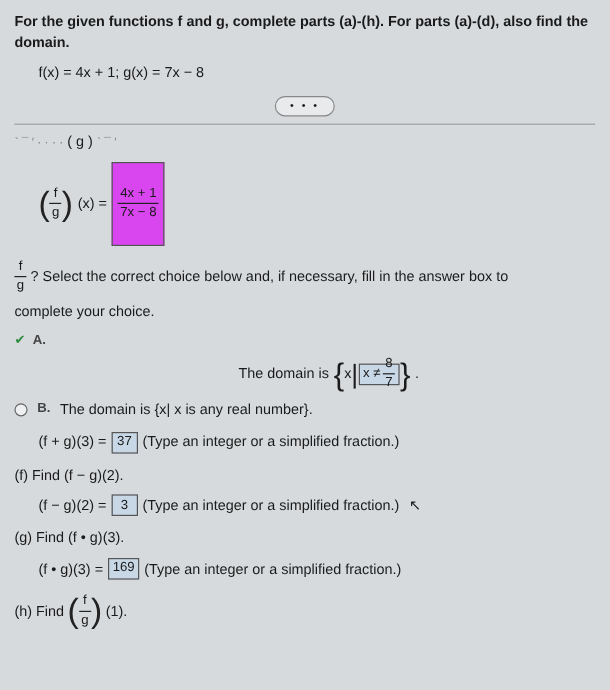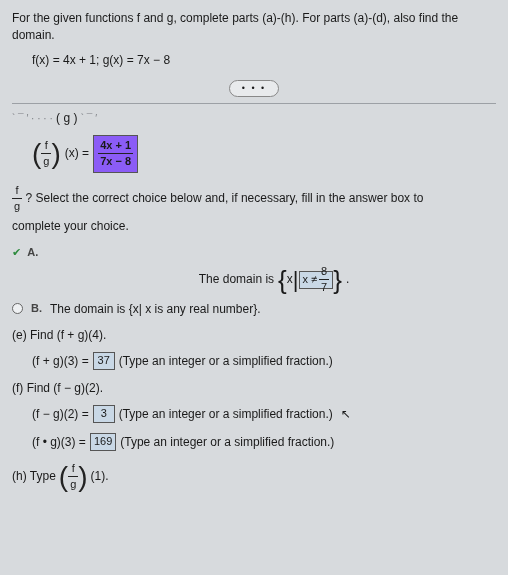--- a/index.html
+++ b/index.html
@@ -7,21 +7,21 @@
       font-family: Arial, Helvetica, sans-serif;
       font-size: 12px;
       background: #d7dadd;
       color: #1a1a1a;
       width: 508px;
       height: 575px;
       padding: 10px 12px;
       overflow: hidden;
       line-height: 1.4;
     }
-    .intro { margin-bottom: 8px; }
+    .intro { margin-bottom: 8px; font-weight: bold; }
     .fdef { margin-left: 20px; margin-bottom: 12px; }
     .ellipsis-wrap { display: flex; justify-content: center; margin: 4px 0 6px; }
     .ellipsis {
       border: 1px solid #888; border-radius: 10px; padding: 1px 12px;
       background: #e8eaec; font-size: 9px; letter-spacing: 2px;
     }
     hr { border: none; border-top: 1px solid #9ca0a5; margin: 2px 0 6px; }
     .dashed { color:#7a7d82; font-size:10px; }
     .paren-frac { display:inline-flex; align-items:center; vertical-align:middle; }
     .big-paren { font-size: 28px; line-height: 1; font-weight: 100; color:#222; }
@@ -70,21 +70,21 @@
 <div class="row indent">
   <span class="paren-frac">
     <span class="big-paren">(</span>
     <span class="frac">
       <span class="num">f</span>
       <span class="den">g</span>
     </span>
     <span class="big-paren">)</span>
   </span>
   <span>(x) =</span>
-  <span class="frac box" style="background:#8b5cf6;min-width:40px;height:auto;padding:2px 4px;font-weight:bold;">
+  <span class="frac box" style="background:#d946ef;min-width:40px;height:auto;padding:18px 4px;">
     <span class="num">4x + 1</span>
     <span class="den">7x − 8</span>
   </span>
 </div>
 
 <div class="section qprompt">
   <span class="frac" style="vertical-align:middle;">
     <span class="num">f</span>
     <span class="den">g</span>
   </span>
@@ -115,49 +115,49 @@
   </div>
 
   <div class="row" style="margin-top:6px;">
     <span class="radio"></span>
     <span class="choice-label">B.</span>
     <span style="margin-left:4px;">The domain is {x| x is any real number}.</span>
   </div>
 </div>
 
 <div class="section">
-  <div>(e) Find (f + g)(4).</div>
   <div class="row indent">
     <span>(f + g)(3) =</span>
     <span class="box">37</span>
     <span>(Type an integer or a simplified fraction.)</span>
   </div>
 </div>
 
 <div class="section">
   <div>(f) Find (f − g)(2).</div>
   <div class="row indent">
     <span>(f − g)(2) =</span>
     <span class="box">3</span>
     <span>(Type an integer or a simplified fraction.)</span>
     <span class="cursor">↖</span>
   </div>
 </div>
 
 <div class="section">
+  <div>(g) Find (f • g)(3).</div>
   <div class="row indent">
     <span>(f • g)(3) =</span>
     <span class="box">169</span>
     <span>(Type an integer or a simplified fraction.)</span>
   </div>
 </div>
 
 <div class="section">
   <div class="row" style="gap:3px;">
-    <span>(h) Type</span>
+    <span>(h) Find</span>
     <span class="paren-frac">
       <span class="big-paren">(</span>
       <span class="frac">
         <span class="num">f</span>
         <span class="den">g</span>
       </span>
       <span class="big-paren">)</span>
     </span>
     <span>(1).</span>
   </div>

